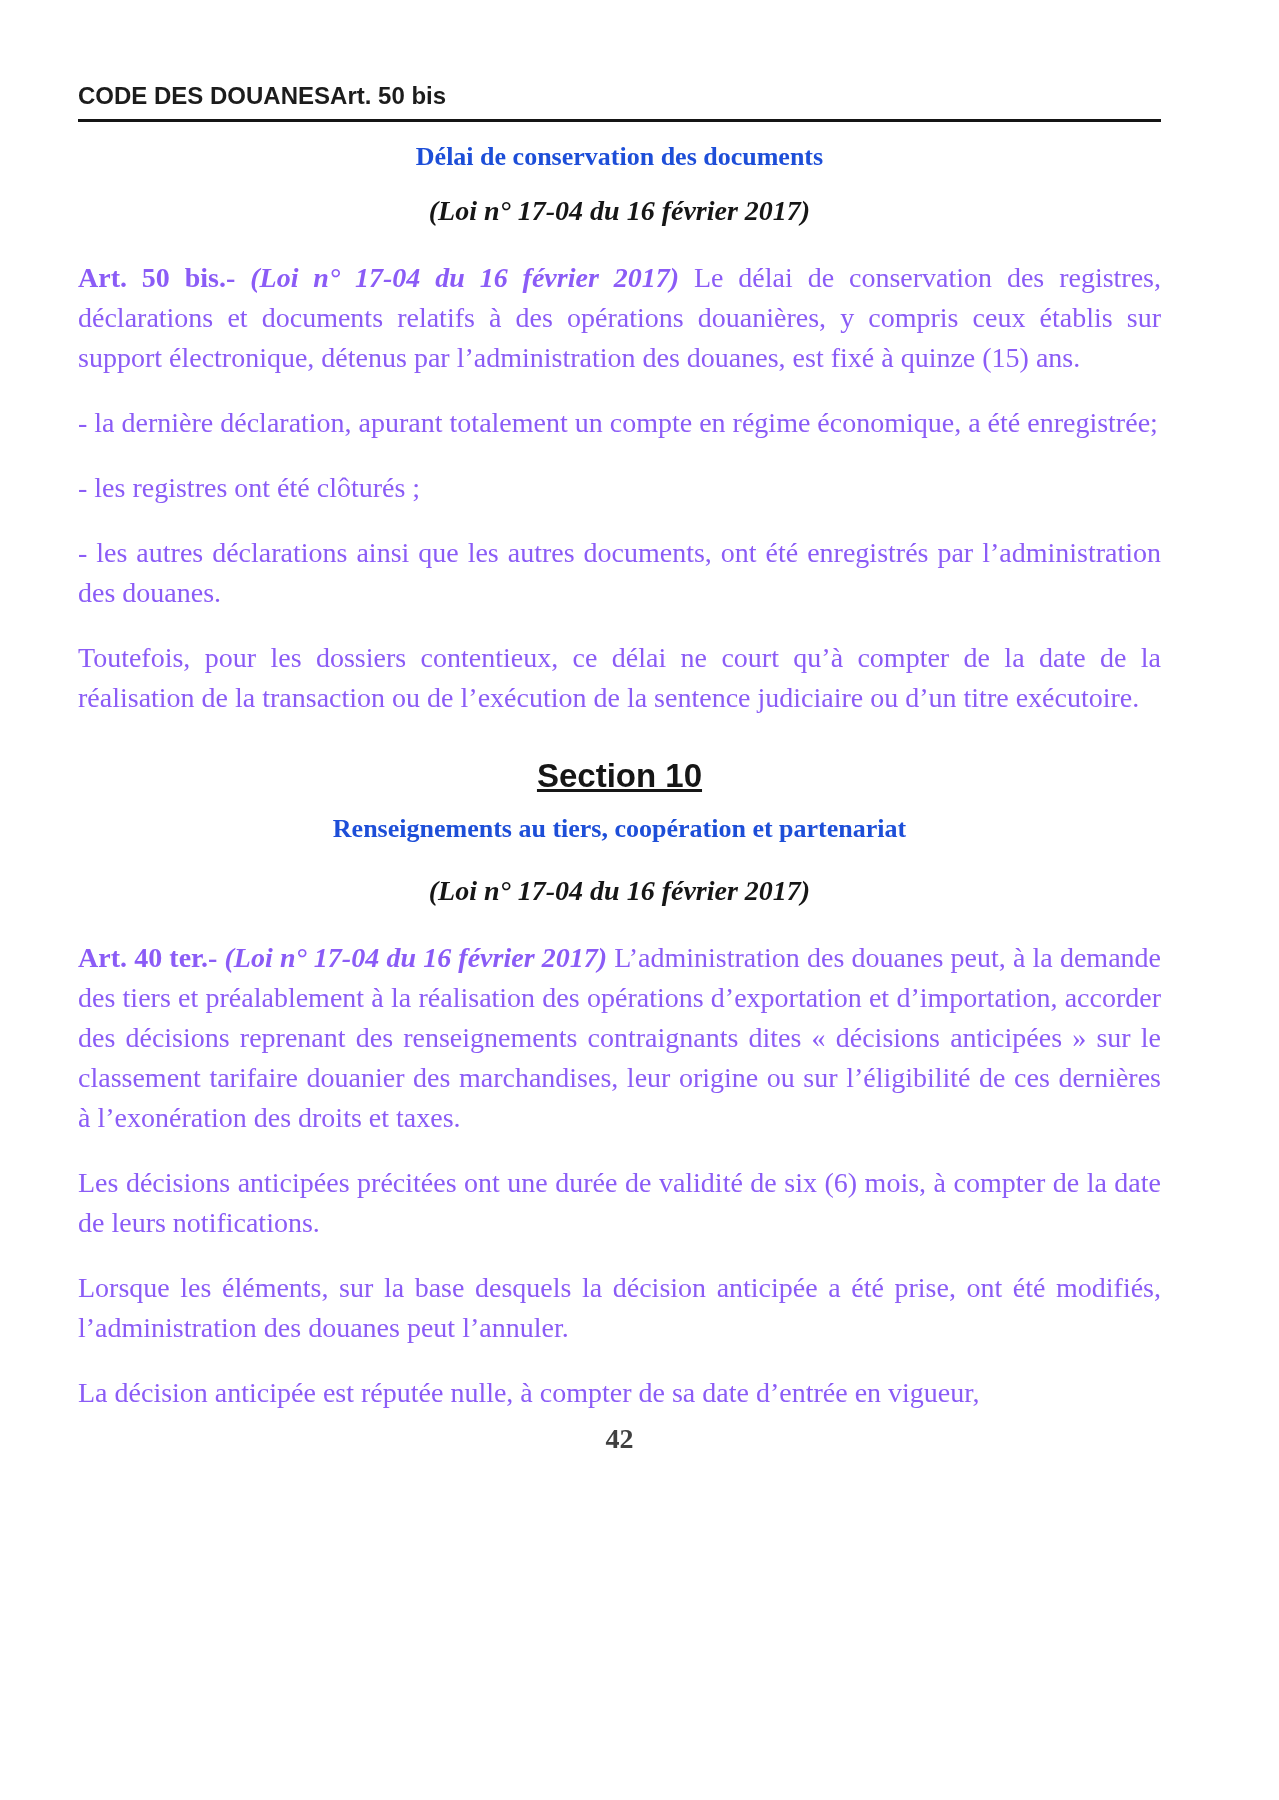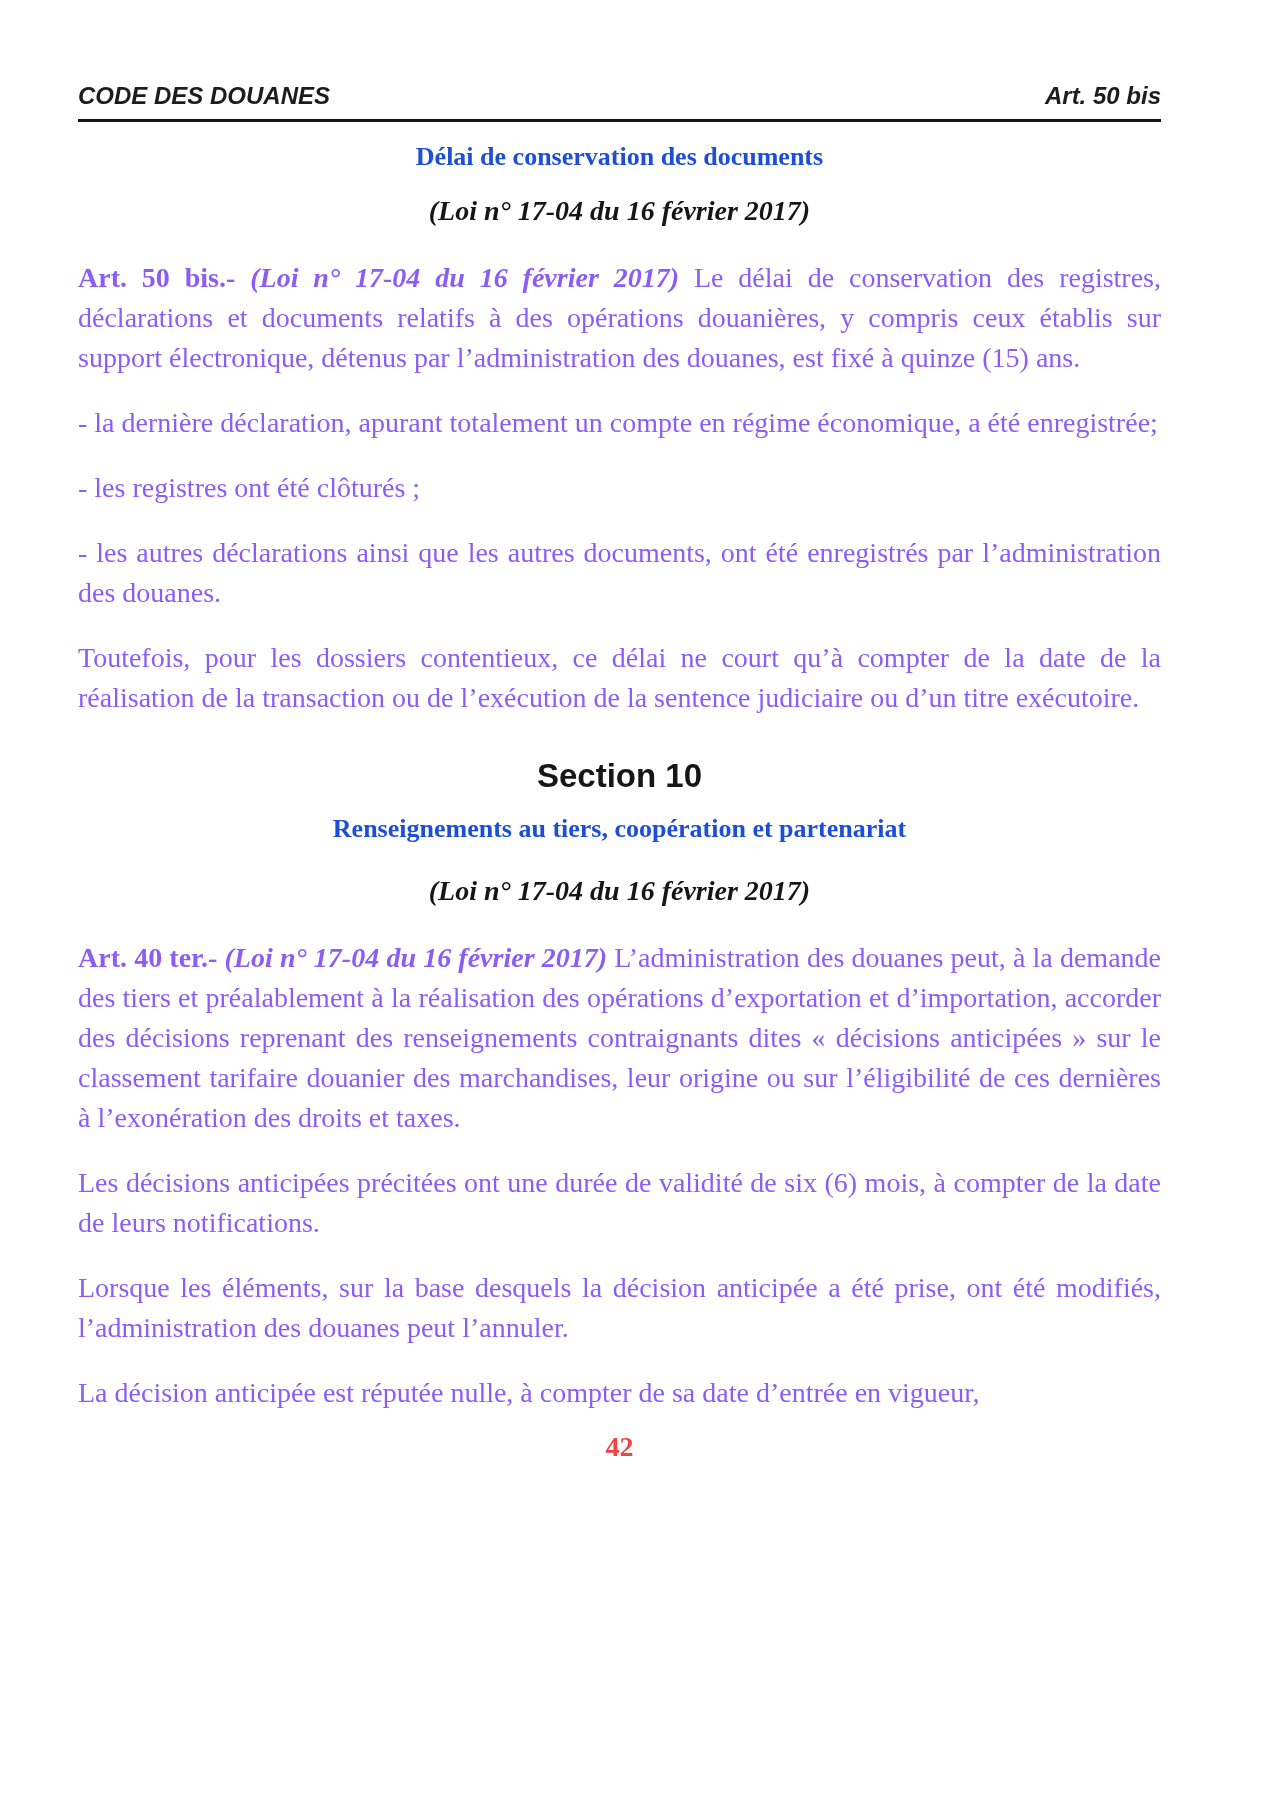--- a/index.html
+++ b/index.html
@@ -14,44 +14,43 @@
     margin: 0 auto;
     background: #ffffff;
     color: #1a1a1a;
     box-sizing: border-box;
     padding: 82px 118px 0 78px;
     overflow: hidden;
     font-family: "Liberation Serif", serif;
   }
   .running-header {
     display: flex;
-    justify-content: space-between;
+    justify-content: flex-start;
     align-items: baseline;
     font-family: "Liberation Sans", sans-serif;
     font-weight: 700;
     font-size: 24px;
     line-height: 28px;
     color: #1c1c1c;
-    font-style: italic;
   }
   .header-rule {
     border: none;
     border-top: 3px solid #151515;
     margin: 9px 0 0 0;
   }
   .section-title {
     font-family: "Liberation Sans", sans-serif;
     font-weight: 700;
     font-size: 33px;
     line-height: 36px;
     text-align: center;
     margin: 21px 0 0 0;
     color: #161616;
   }
-  .section-title.sec10 { margin-top: 40px; }
+  .section-title.sec10 { margin-top: 40px; text-decoration: underline; }
   .section-subtitle {
     font-family: "Liberation Serif", serif;
     font-weight: 700;
     font-size: 26px;
     line-height: 34px;
     text-align: center;
     margin: 18px 0 0 0;
     color: #1d4ed8;
   }
   .law-ref-line {
@@ -79,22 +78,22 @@
   }
   .art-lawref {
     font-weight: 700;
     font-style: italic;
   }
   .page-number {
     text-align: center;
     font-weight: 700;
     font-size: 28px;
     line-height: 36px;
-    margin-top: 16px;
-    color: #ef4444;
+    margin-top: 8px;
+    color: #404040;
   }
 </style>
 </head>
 <body>
 
 <div class="page">
 
   <div class="running-header">
     <span>CODE DES DOUANES</span>
     <span>Art. 50 bis</span>

